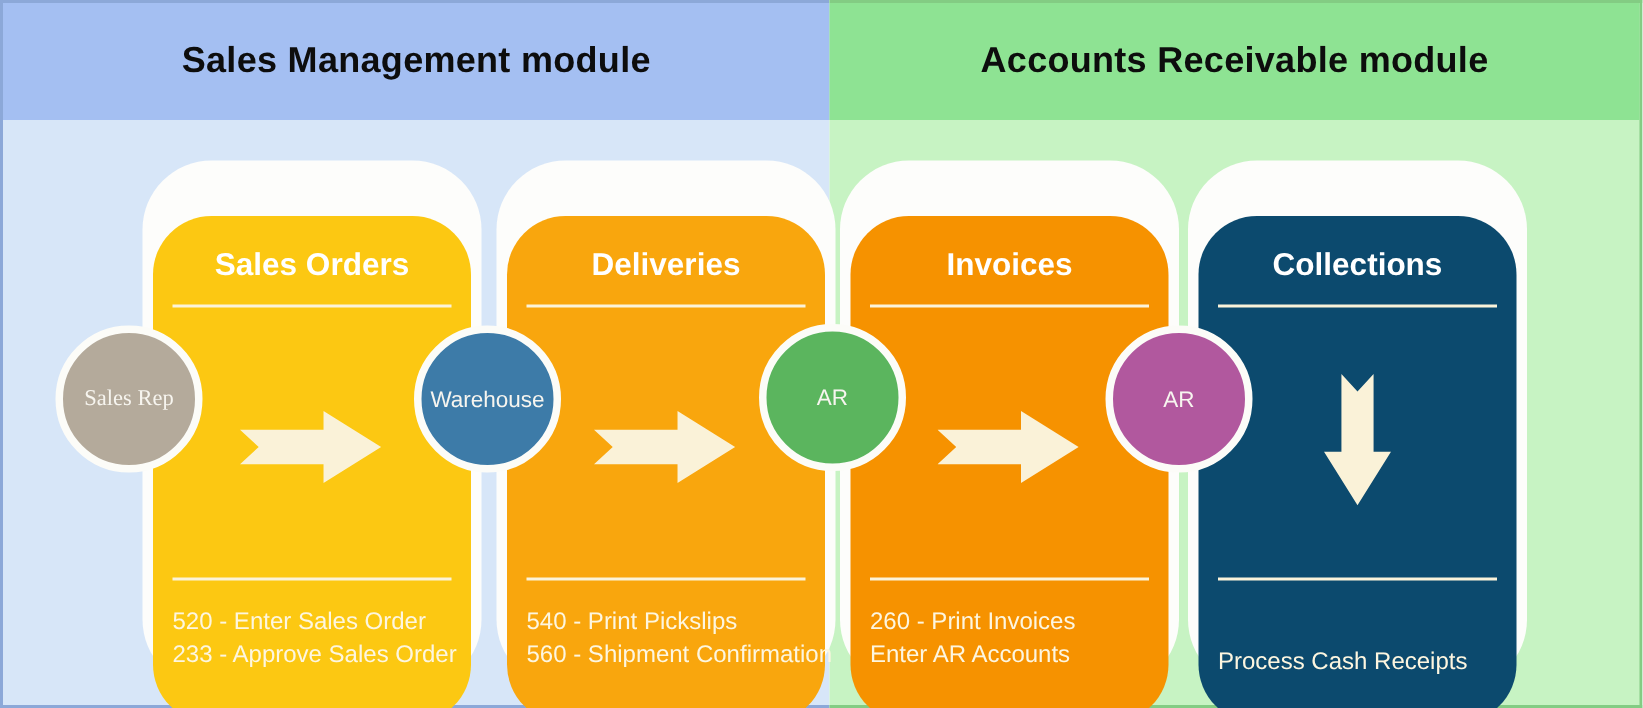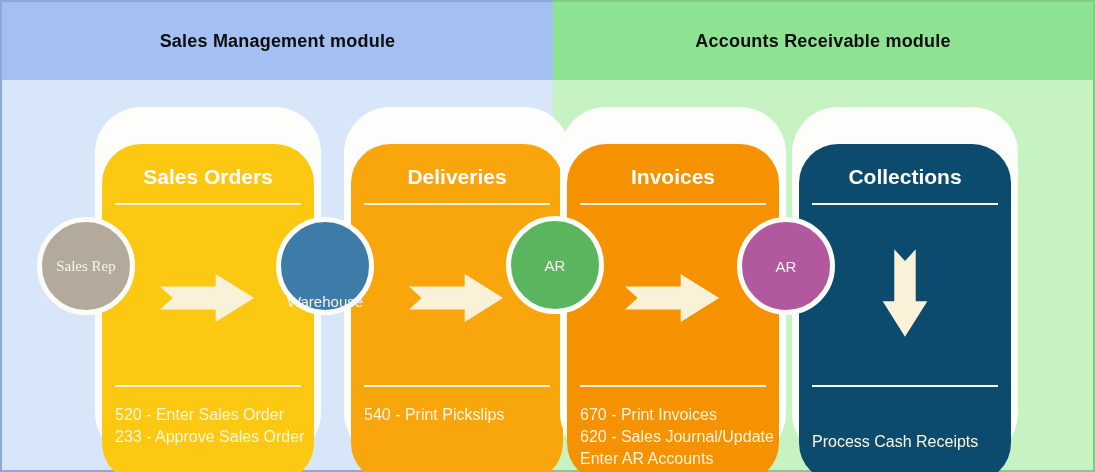--- a/index.html
+++ b/index.html
@@ -5,30 +5,30 @@
   html,body{margin:0;padding:0;background:#fff;}
   .canvas{
     position:relative;width:1095px;height:472px;overflow:hidden;
     font-family:"Liberation Sans",sans-serif;
   }
   .half{position:absolute;top:0;height:472px;box-sizing:border-box;}
   .half-left{left:0;width:553px;border:2px solid #8ca8d8;border-right:none;}
   .half-right{left:553px;width:542px;border:2px solid #83cc83;border-left:none;}
   .hdr{
     position:absolute;top:2px;height:78px;display:flex;align-items:center;justify-content:center;
-    font-weight:bold;font-size:18px;color:#0d0d0d;letter-spacing:0.2px;
+    font-weight:bold;font-size:24px;color:#0d0d0d;letter-spacing:0.2px;
   }
   .hdr-left{left:2px;width:551px;}
   .hdr-right{left:553px;width:540px;justify-content:center;}
   .card{
     position:absolute;top:107px;width:226px;height:352px;background:#fdfdfb;
     border-radius:46px;padding:7px;box-sizing:border-box;
   }
   .card-1{left:95px;}
-  .card-2{left:344px;}
+  .card-2{left:331px;}
   .card-3{left:560px;}
   .card-4{left:792px;}
   .card-inner{position:relative;width:100%;height:100%;border-radius:39px;margin-top:30px;}
   .card-title{
     position:absolute;top:21px;left:0;width:100%;text-align:center;
     color:#ffffff;font-weight:bold;font-size:21px;
   }
   .sep{position:absolute;left:13px;right:13px;height:2px;background:#fbf3da;}
   .sep-top{top:59px;}
   .sep-bottom{top:241px;}
@@ -84,35 +84,35 @@
   <div class="card card-2">
     <div class="card-inner" style="background-color: rgb(249, 166, 13);">
       <div class="card-title">Deliveries</div>
       <div class="sep sep-top"></div>
       <svg class="arrow arrow-right" viewBox="0 0 100 56">
         <polygon points="0,16 58,16 58,3 98,28 58,53 58,40 0,40 13,28" fill="#faf2d8"></polygon>
       </svg>
       <div class="sep sep-bottom"></div>
       <div class="steps">
         <div class="step">540 - Print Pickslips</div>
+        <div class="step">560 - Shipment Confirmation</div>
       </div>
     </div>
   </div>
 
   <div class="card card-3">
     <div class="card-inner" style="background-color: rgb(246, 146, 0); text-decoration: underline;">
       <div class="card-title">Invoices</div>
       <div class="sep sep-top"></div>
       <svg class="arrow arrow-right" viewBox="0 0 100 56">
         <polygon points="0,16 58,16 58,3 98,28 58,53 58,40 0,40 13,28" fill="#faf2d8"></polygon>
       </svg>
       <div class="sep sep-bottom"></div>
       <div class="steps">
-        <div class="step">670 - Print Invoices</div>
-        <div class="step">620 - Sales Journal/Update</div>
+        <div class="step">260 - Print Invoices</div>
         <div class="step">Enter AR Accounts</div>
       </div>
     </div>
   </div>
 
   <div class="card card-4">
     <div class="card-inner" style="background-color: #0c4a6e;">
       <div class="card-title">Collections</div>
       <div class="sep sep-top"></div>
       <svg class="arrow arrow-down" viewBox="0 0 56 100">
@@ -121,21 +121,21 @@
       <div class="sep sep-bottom"></div>
       <div class="steps">
         <div class="step">Process Cash Receipts</div>
       </div>
     </div>
   </div>
 
   <div class="circle circle-salesrep" style="background-color: rgb(180, 170, 155); font-family: Liberation Serif, serif;">
     <span>Sales Rep</span>
   </div>
-  <div class="circle circle-warehouse" style="background-color: rgb(61, 123, 168); align-items: flex-end;">
+  <div class="circle circle-warehouse" style="background-color: rgb(61, 123, 168);">
     <span>Warehouse</span>
   </div>
   <div class="circle circle-ar1" style="background-color: rgb(91, 181, 94);">
     <span>AR</span>
   </div>
   <div class="circle circle-ar2" style="background-color: rgb(177, 88, 158);">
     <span>AR</span>
   </div>
 
 </div>

